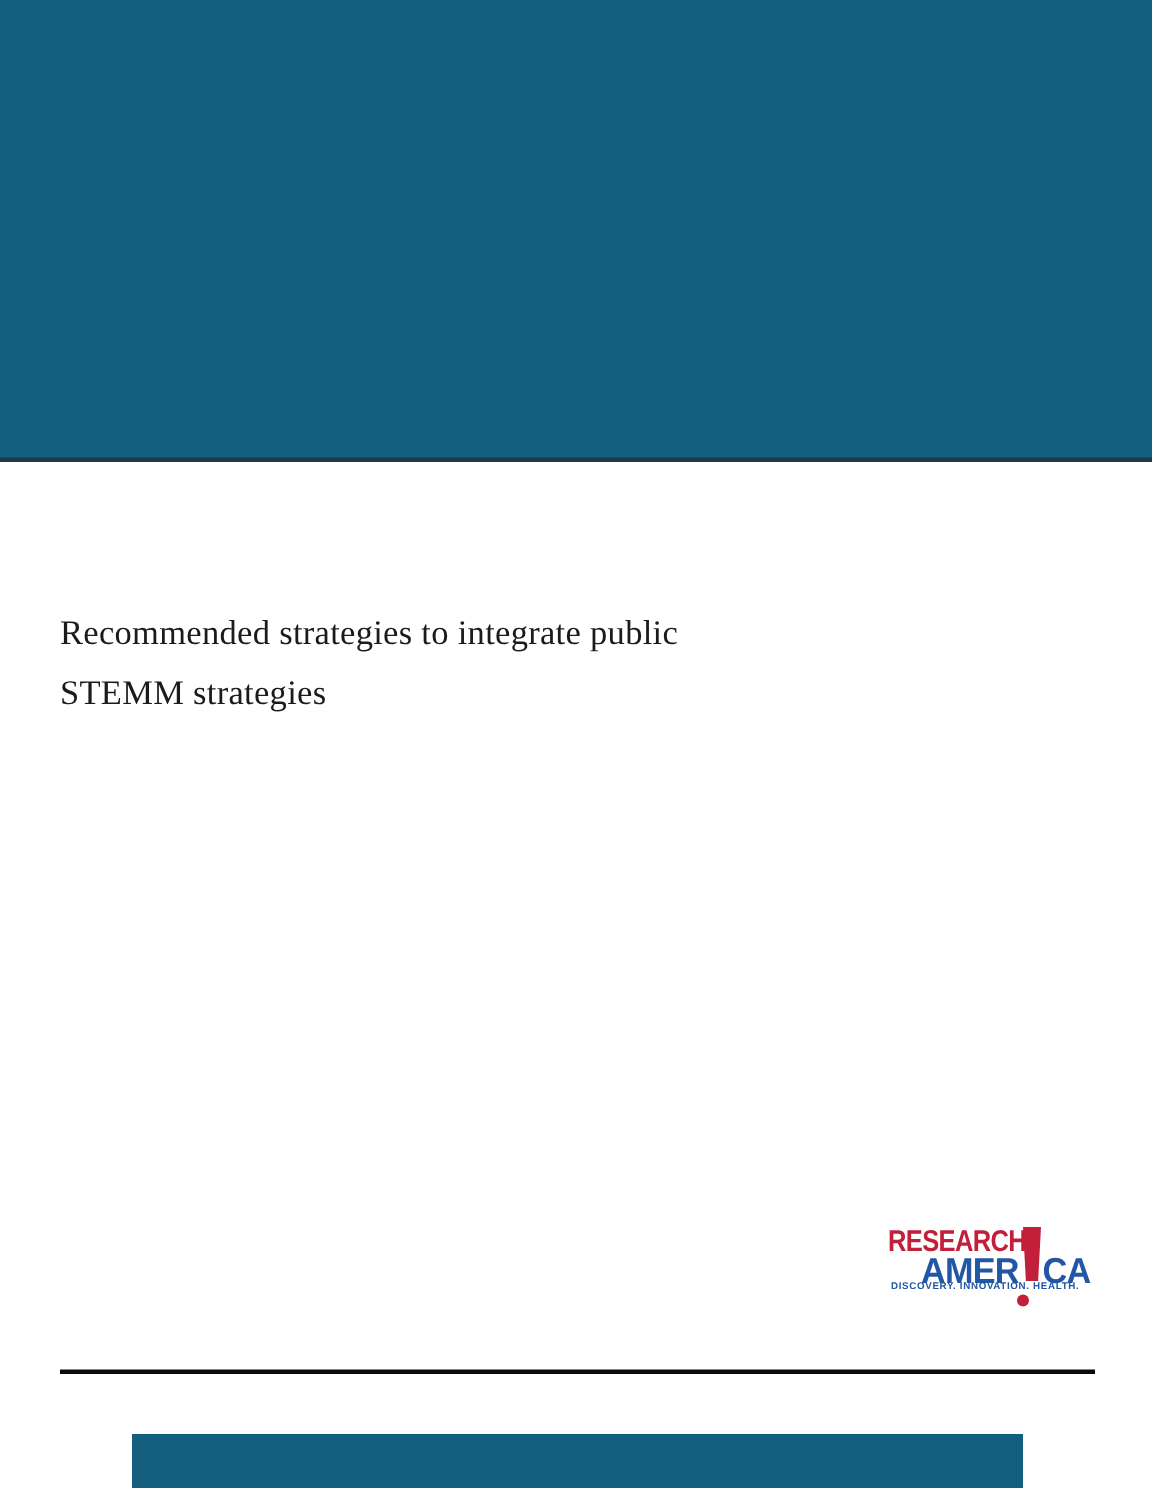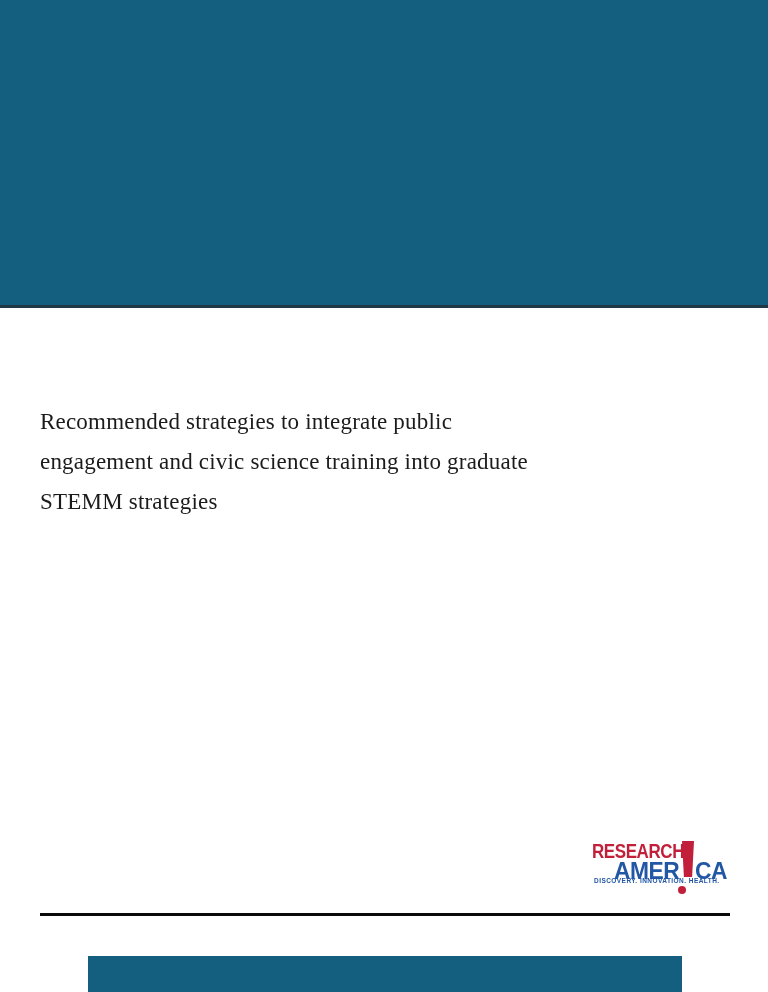--- a/index.html
+++ b/index.html
@@ -40,21 +40,21 @@
     letter-spacing: 0.2px;
   }
   .doc-title .title-line {
     white-space: nowrap;
   }
 
   
   .ra-logo {
     position: absolute;
     left: 586px;
-    top: 840px;
+    top: 817px;
     width: 150px;
     height: 58px;
   }
   .ra-logo span {
     position: absolute;
     font-weight: bold;
     white-space: nowrap;
     transform-origin: left top;
   }
   .ra-research {
@@ -129,21 +129,20 @@
 </style>
 </head>
 <body>
 
 <div id="page" style="--page-bg: #ffffff; --banner: #145E80; --banner-edge: #203946; --title-text: #1b1b1b; --logo-red: #C11F3A; --logo-blue: #2157A4; --rule: #0a0a0a;">
 
   <div class="cover-banner"></div>
 
   <div class="doc-title">
     <div class="title-line">Recommended strategies to integrate public</div>
-    <div class="title-line">engagement and civic science training into graduate</div>
     <div class="title-line">STEMM strategies</div>
   </div>
 
   <div class="ra-logo">
     <span class="ra-research">RESEARCH</span>
     <span class="ra-amer">AMER</span>
     <div class="ra-bang-bar"></div>
     <span class="ra-ca">CA</span>
     <span class="ra-tagline">DISCOVERY. INNOVATION. HEALTH.</span>
     <div class="ra-bang-dot"></div>

